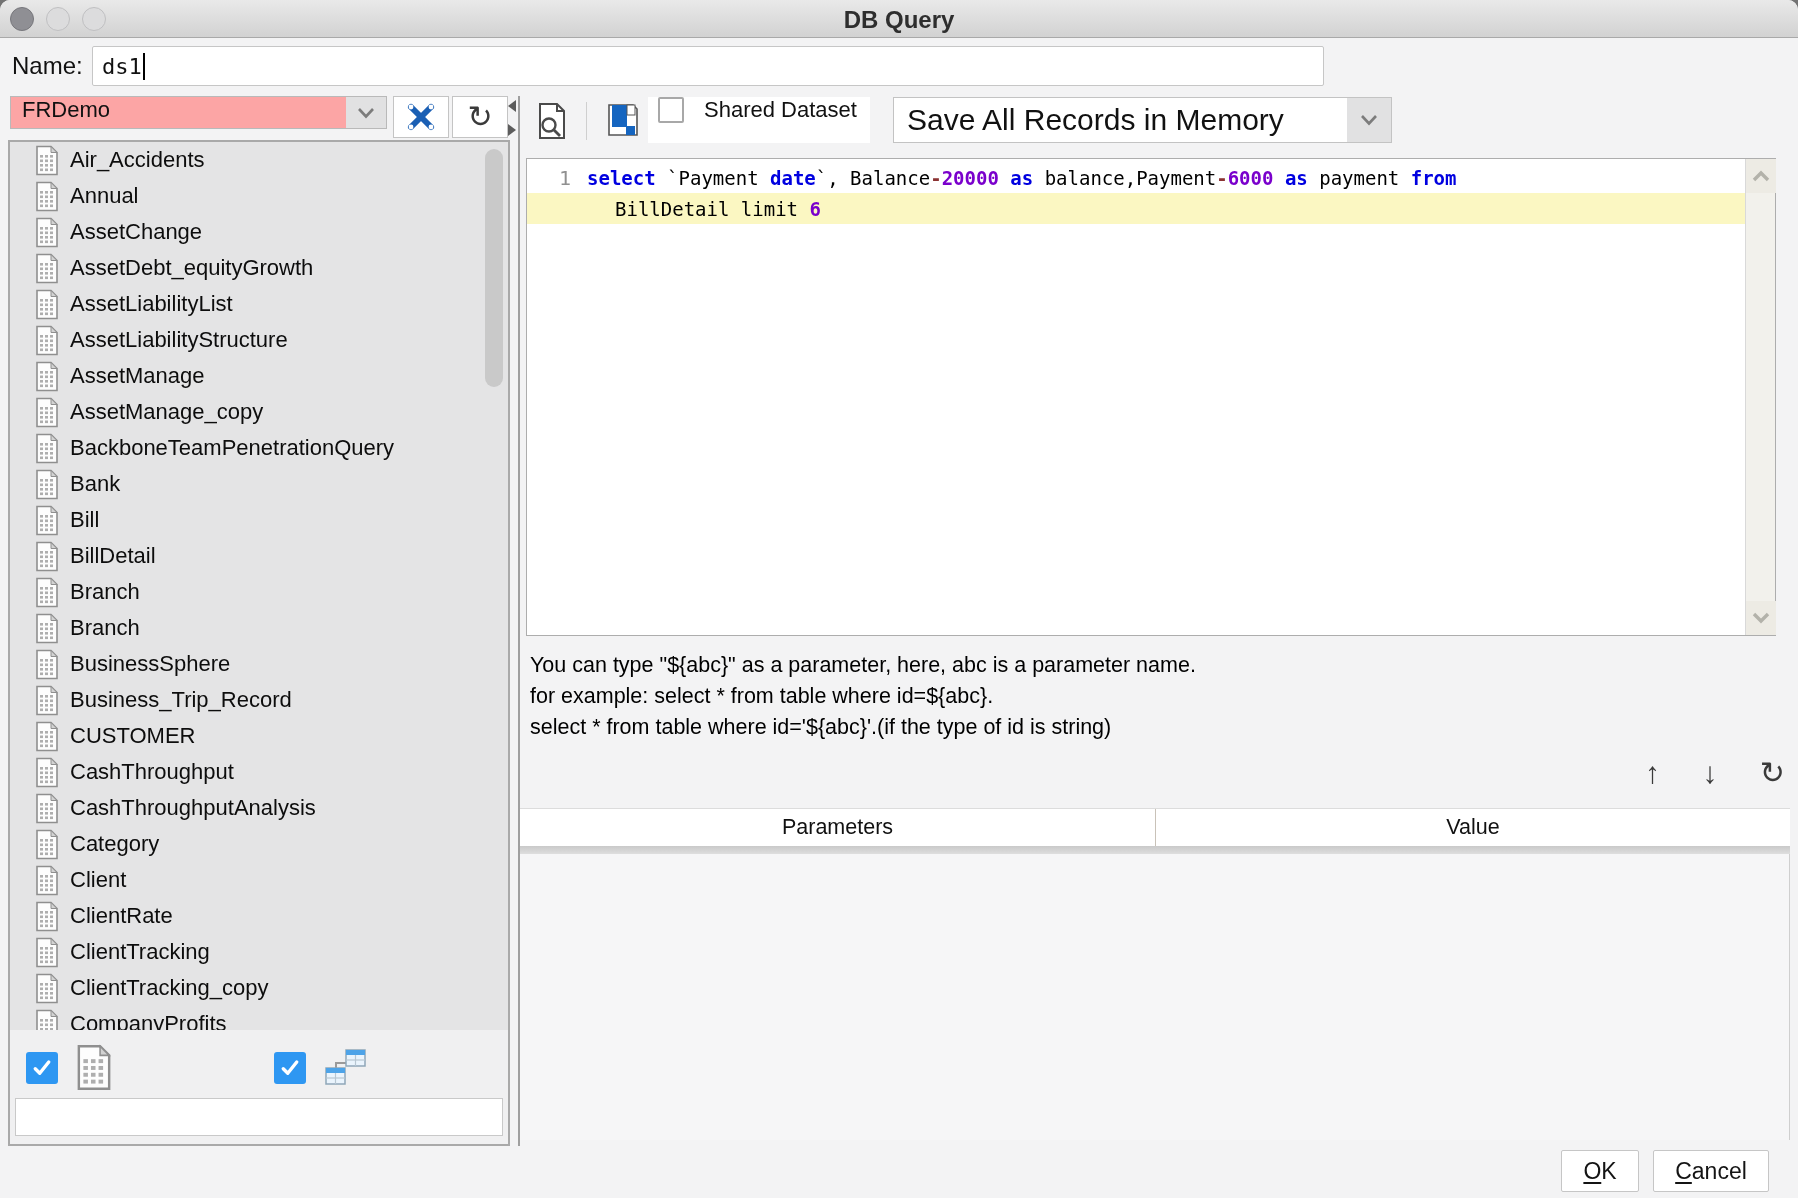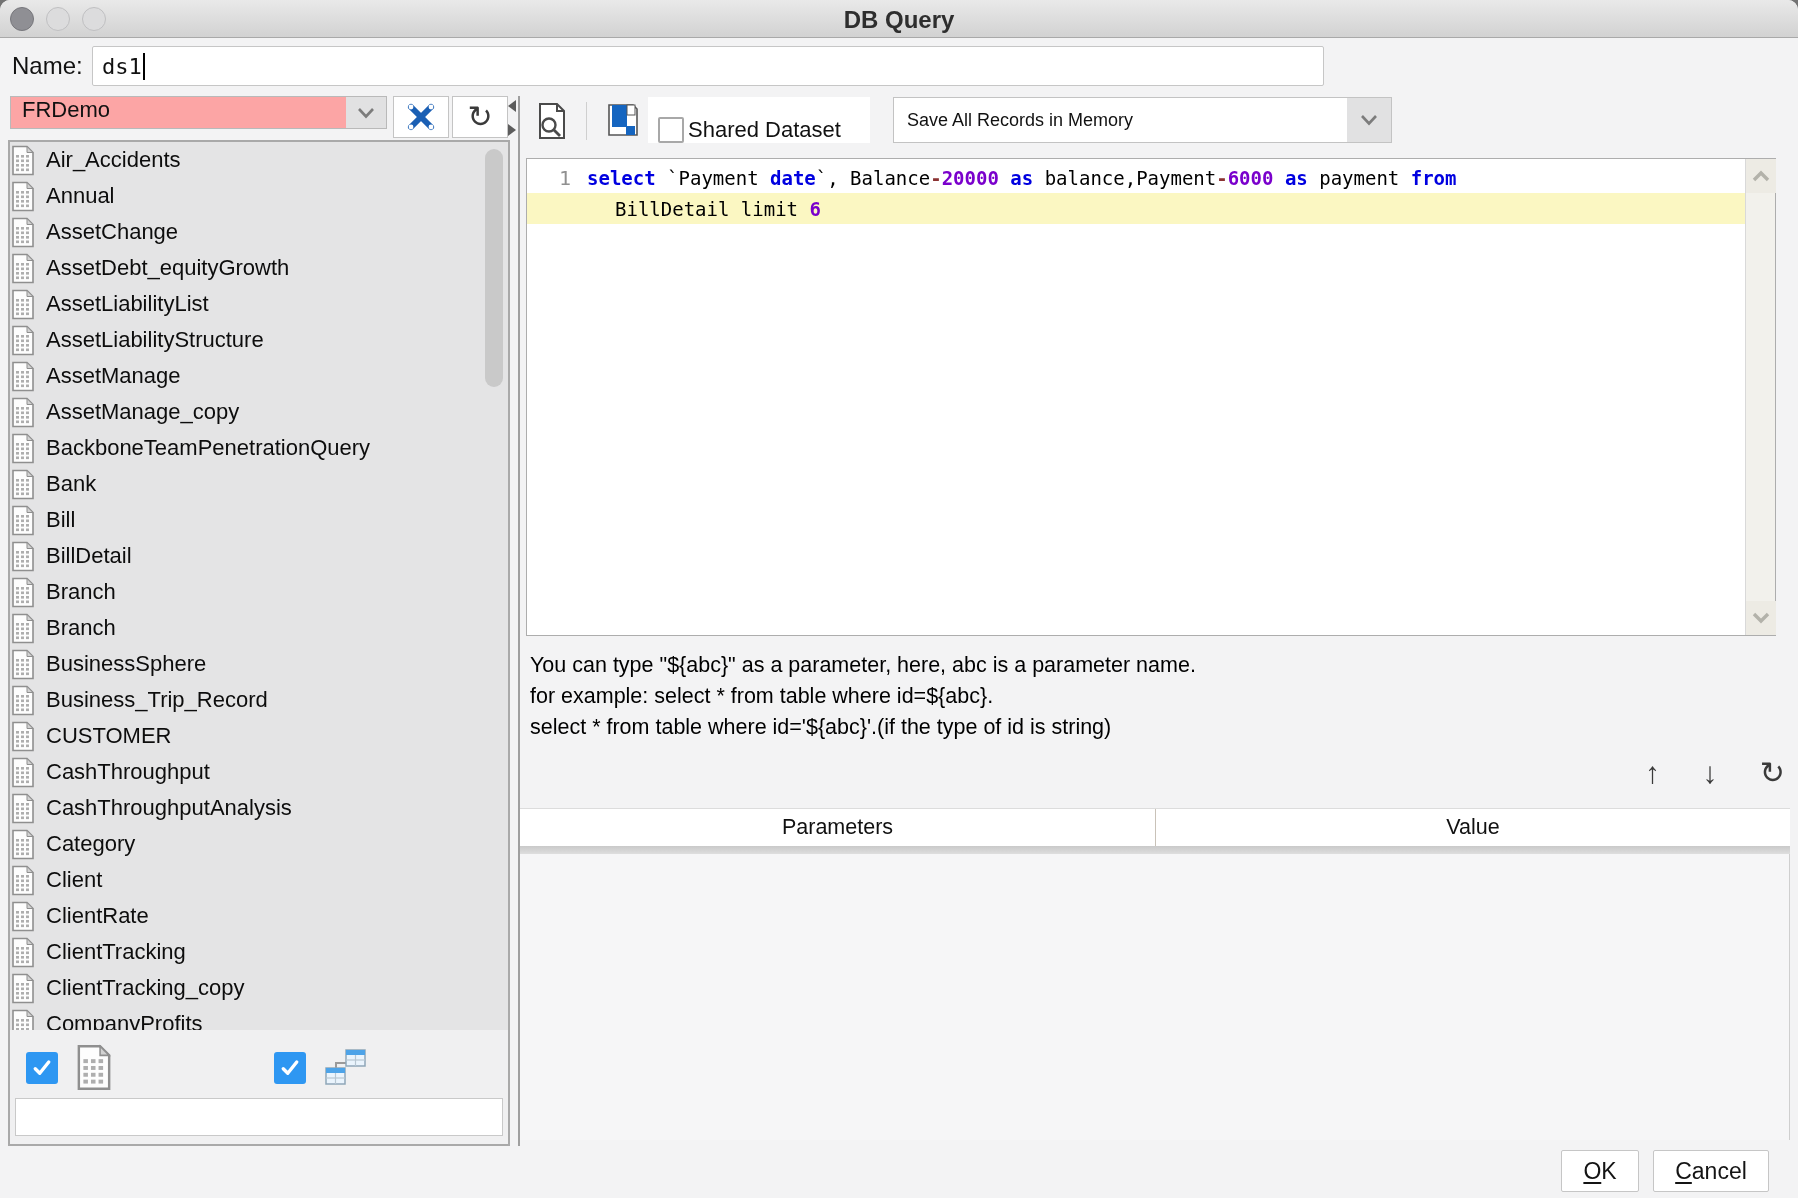--- a/index.html
+++ b/index.html
@@ -42,21 +42,21 @@
   .splitter-arrows { position:absolute; left:508px; top:100px; width:10px; height:44px; }
   .tri-left { width:0; height:0; border-top:6px solid transparent; border-bottom:6px solid transparent;
               border-right:8px solid #5c5c5c; margin-bottom:12px; }
   .tri-right { width:0; height:0; border-top:6px solid transparent; border-bottom:6px solid transparent;
                border-left:8px solid #5c5c5c; }
 
   .left-box { position:absolute; left:8px; top:140px; width:502px; height:1006px;
               border:2px solid #a9a9a9; background:#f0f0f1; }
   .table-list { position:absolute; left:0; top:0; width:100%; height:888px;
                 background:#e4e4e5; overflow:hidden; }
-  .table-row { display:flex; align-items:center; height:36px; padding-left:0; gap:10px; }
+  .table-row { display:flex; align-items:center; height:36px; padding-left:24px; gap:10px; }
   .table-row .lbl { font-size:22px; color:#0d0d0d; white-space:nowrap; }
   .list-scroll-thumb { position:absolute; right:5px; top:7px; width:18px; height:238px;
                        background:#c9c9c9; border-radius:9px; }
 
   .left-bottom { position:absolute; left:0; top:888px; width:100%; height:114px; }
   .cb { width:32px; height:32px; background:#2e97f2; border-radius:3px;
         display:flex; align-items:center; justify-content:center; }
   .cb svg { display:block; }
   .cb-row { position:absolute; left:16px; top:14px; display:flex; align-items:center; gap:16px; }
   .cb-gap { width:128px; }
@@ -66,26 +66,26 @@
   
   .v-divider { position:absolute; left:518px; top:96px; width:2px; height:1050px; background:#9f9f9f; }
 
   
   .btn-preview { position:absolute; left:530px; top:100px; width:44px; height:42px;
                  display:flex; align-items:center; justify-content:center; }
   .tb-sep { position:absolute; left:586px; top:102px; width:1px; height:38px; background:#cfcfcf; }
   .btn-save { position:absolute; left:600px; top:100px; width:44px; height:42px;
               display:flex; align-items:center; justify-content:center; }
   .shared-chip { position:absolute; left:648px; top:97px; width:222px; height:46px;
-                 background:#fff; display:flex; align-items:flex-end; gap:4px; padding-left:10px; }
+                 background:#fff; display:flex; align-items:flex-start; gap:20px; padding-left:10px; }
   .cb-empty { width:26px; height:26px; background:#fff; border:2px solid #a8a8a8; border-radius:2px; }
   .shared-chip .lbl { font-size:22px; }
   .storage-select { position:absolute; left:893px; top:97px; width:499px; height:46px;
                     background:#fff; border:1px solid #c3c3c3; display:flex; align-items:center; }
-  .storage-select .txt { flex:1; padding-left:13px; font-size:18px; }
+  .storage-select .txt { flex:1; padding-left:13px; font-size:30px; }
 
   
   .editor { position:absolute; left:526px; top:158px; width:1250px; height:478px;
             background:#fff; border:1px solid #adadad; }
   .gutter-num { position:absolute; left:0; top:7px; width:44px; text-align:right;
                 font:20px "DejaVu Sans Mono", monospace; color:#909090; }
   .code-line { position:absolute; left:60px; height:31px; display:flex; align-items:center;
                font:19px "DejaVu Sans Mono", monospace; white-space:pre; }
   .code-line1 { top:3px; }
   .code-line2 { top:34px; left:0; width:1218px; padding-left:88px; background:#fbf7c2; }

